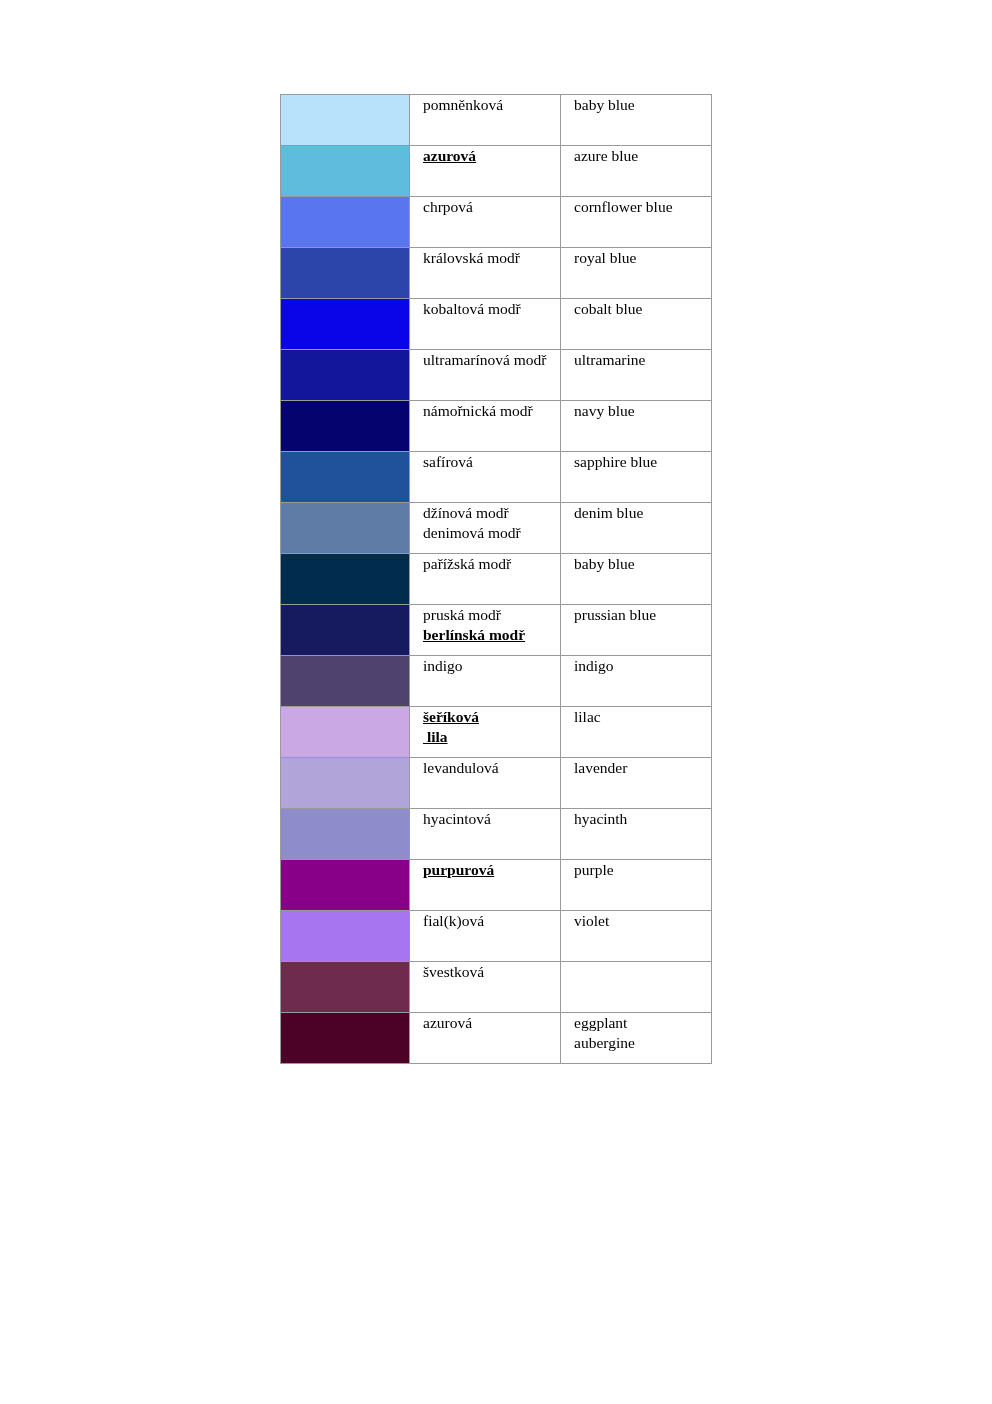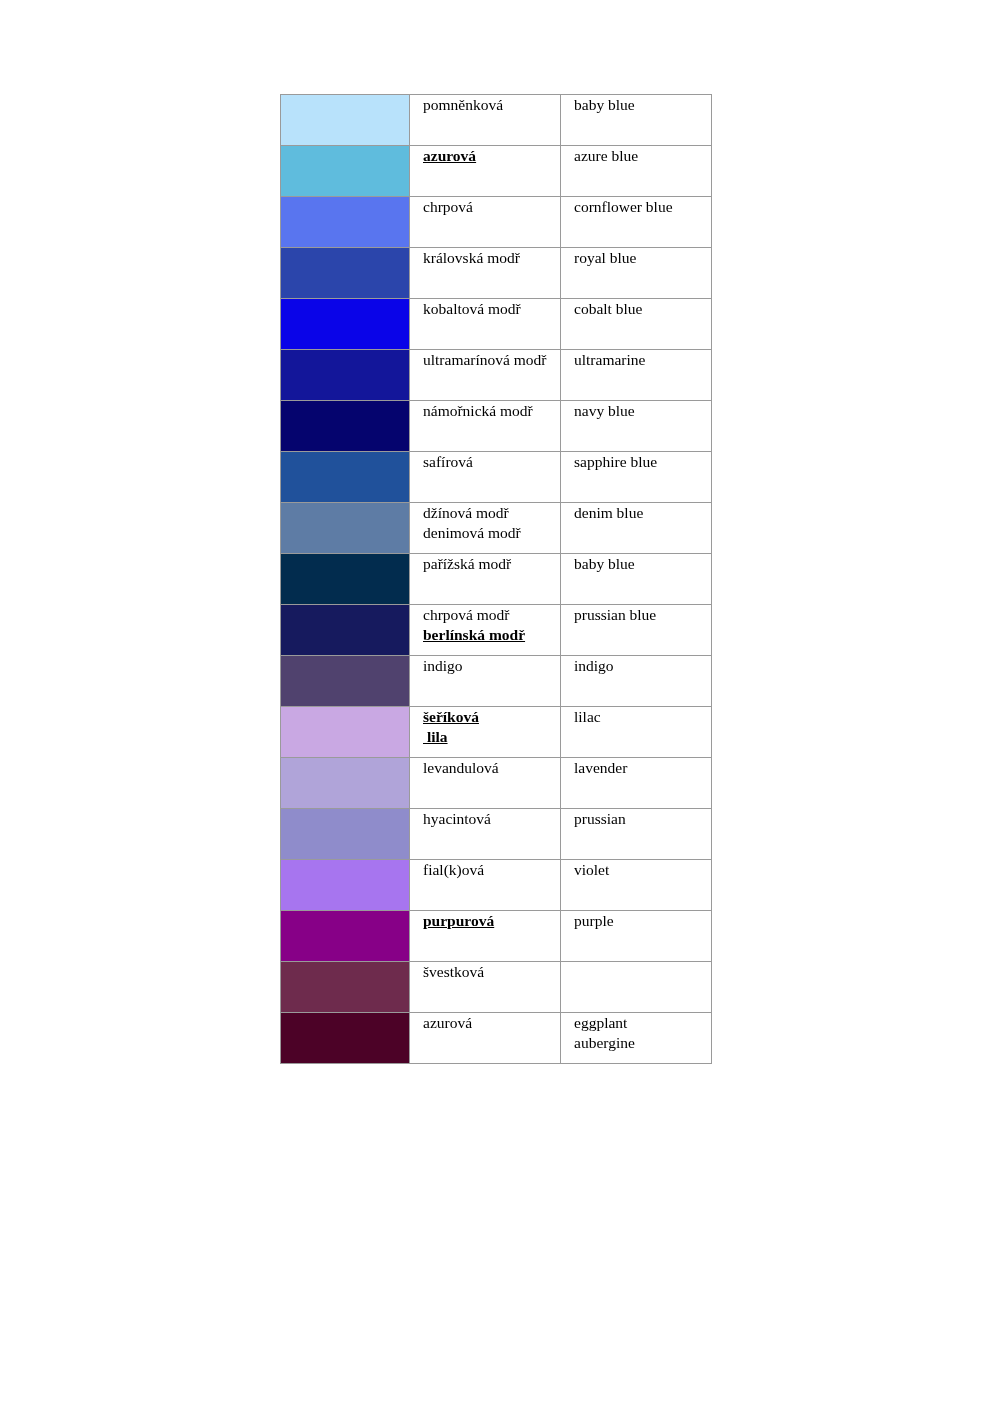--- a/index.html
+++ b/index.html
@@ -186,21 +186,21 @@
           </td>
           <td class="en-cell">
             <span class="line">baby blue</span>
           </td>
         </tr>
         <tr>
           <td class="swatch-cell">
             <span class="swatch" style="background: rgb(22, 26, 94);"></span>
           </td>
           <td class="name-cell">
-            <span class="line">chrpová modř</span>
+            <span class="line">pruská modř</span>
             <span class="line u">berlínská modř</span>
           </td>
           <td class="en-cell">
             <span class="line">prussian blue</span>
           </td>
         </tr>
         <tr>
           <td class="swatch-cell">
             <span class="swatch" style="background: rgb(80, 66, 110);"></span>
           </td>
@@ -235,43 +235,43 @@
           </td>
         </tr>
         <tr>
           <td class="swatch-cell">
             <span class="swatch" style="background: rgb(143, 140, 203);"></span>
           </td>
           <td class="name-cell">
             <span class="line">hyacintová</span>
           </td>
           <td class="en-cell">
-            <span class="line">prussian</span>
+            <span class="line">hyacinth</span>
+          </td>
+        </tr>
+        <tr>
+          <td class="swatch-cell">
+            <span class="swatch" style="background: rgb(135, 0, 135);"></span>
+          </td>
+          <td class="name-cell">
+            <span class="line u">purpurová</span>
+          </td>
+          <td class="en-cell">
+            <span class="line">purple</span>
           </td>
         </tr>
         <tr>
           <td class="swatch-cell">
             <span class="swatch" style="background: rgb(167, 117, 239);"></span>
           </td>
           <td class="name-cell">
             <span class="line">fial(k)ová</span>
           </td>
           <td class="en-cell">
             <span class="line">violet</span>
-          </td>
-        </tr>
-        <tr>
-          <td class="swatch-cell">
-            <span class="swatch" style="background: rgb(135, 0, 135);"></span>
-          </td>
-          <td class="name-cell">
-            <span class="line u">purpurová</span>
-          </td>
-          <td class="en-cell">
-            <span class="line">purple</span>
           </td>
         </tr>
         <tr>
           <td class="swatch-cell">
             <span class="swatch" style="background: rgb(110, 43, 77);"></span>
           </td>
           <td class="name-cell">
             <span class="line">švestková</span>
           </td>
           <td class="en-cell"></td>

